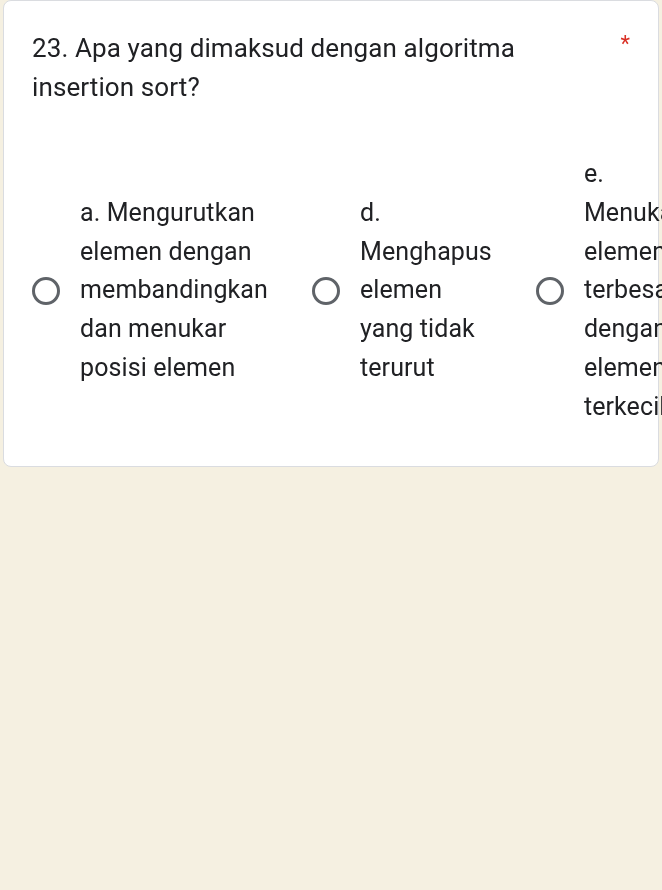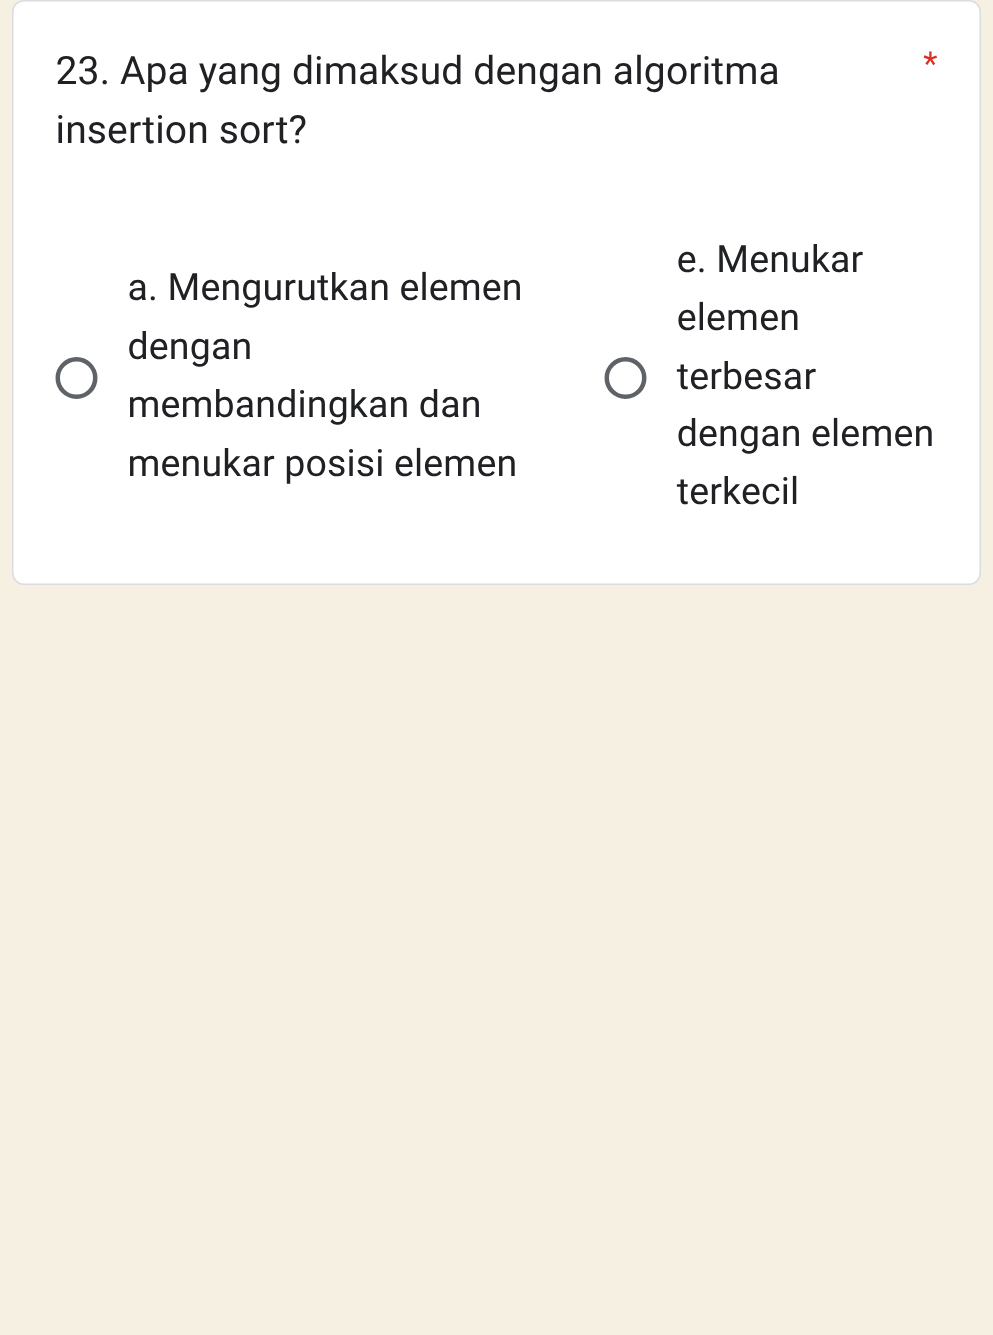--- a/index.html
+++ b/index.html
@@ -79,16 +79,20 @@
     <div class="required-asterisk">*</div>
   </div>
 
   <div class="options">
     <div class="option">
       <div class="radio-circle"></div>
       <div class="option-label">a. Mengurutkan elemen dengan membandingkan dan menukar posisi elemen</div>
     </div>
     <div class="option">
       <div class="radio-circle"></div>
+      <div class="option-label">d. Menghapus elemen yang tidak terurut</div>
+    </div>
+    <div class="option">
+      <div class="radio-circle"></div>
       <div class="option-label">e. Menukar elemen terbesar dengan elemen terkecil</div>
     </div>
   </div>
 </div>
 
 </body></html>

